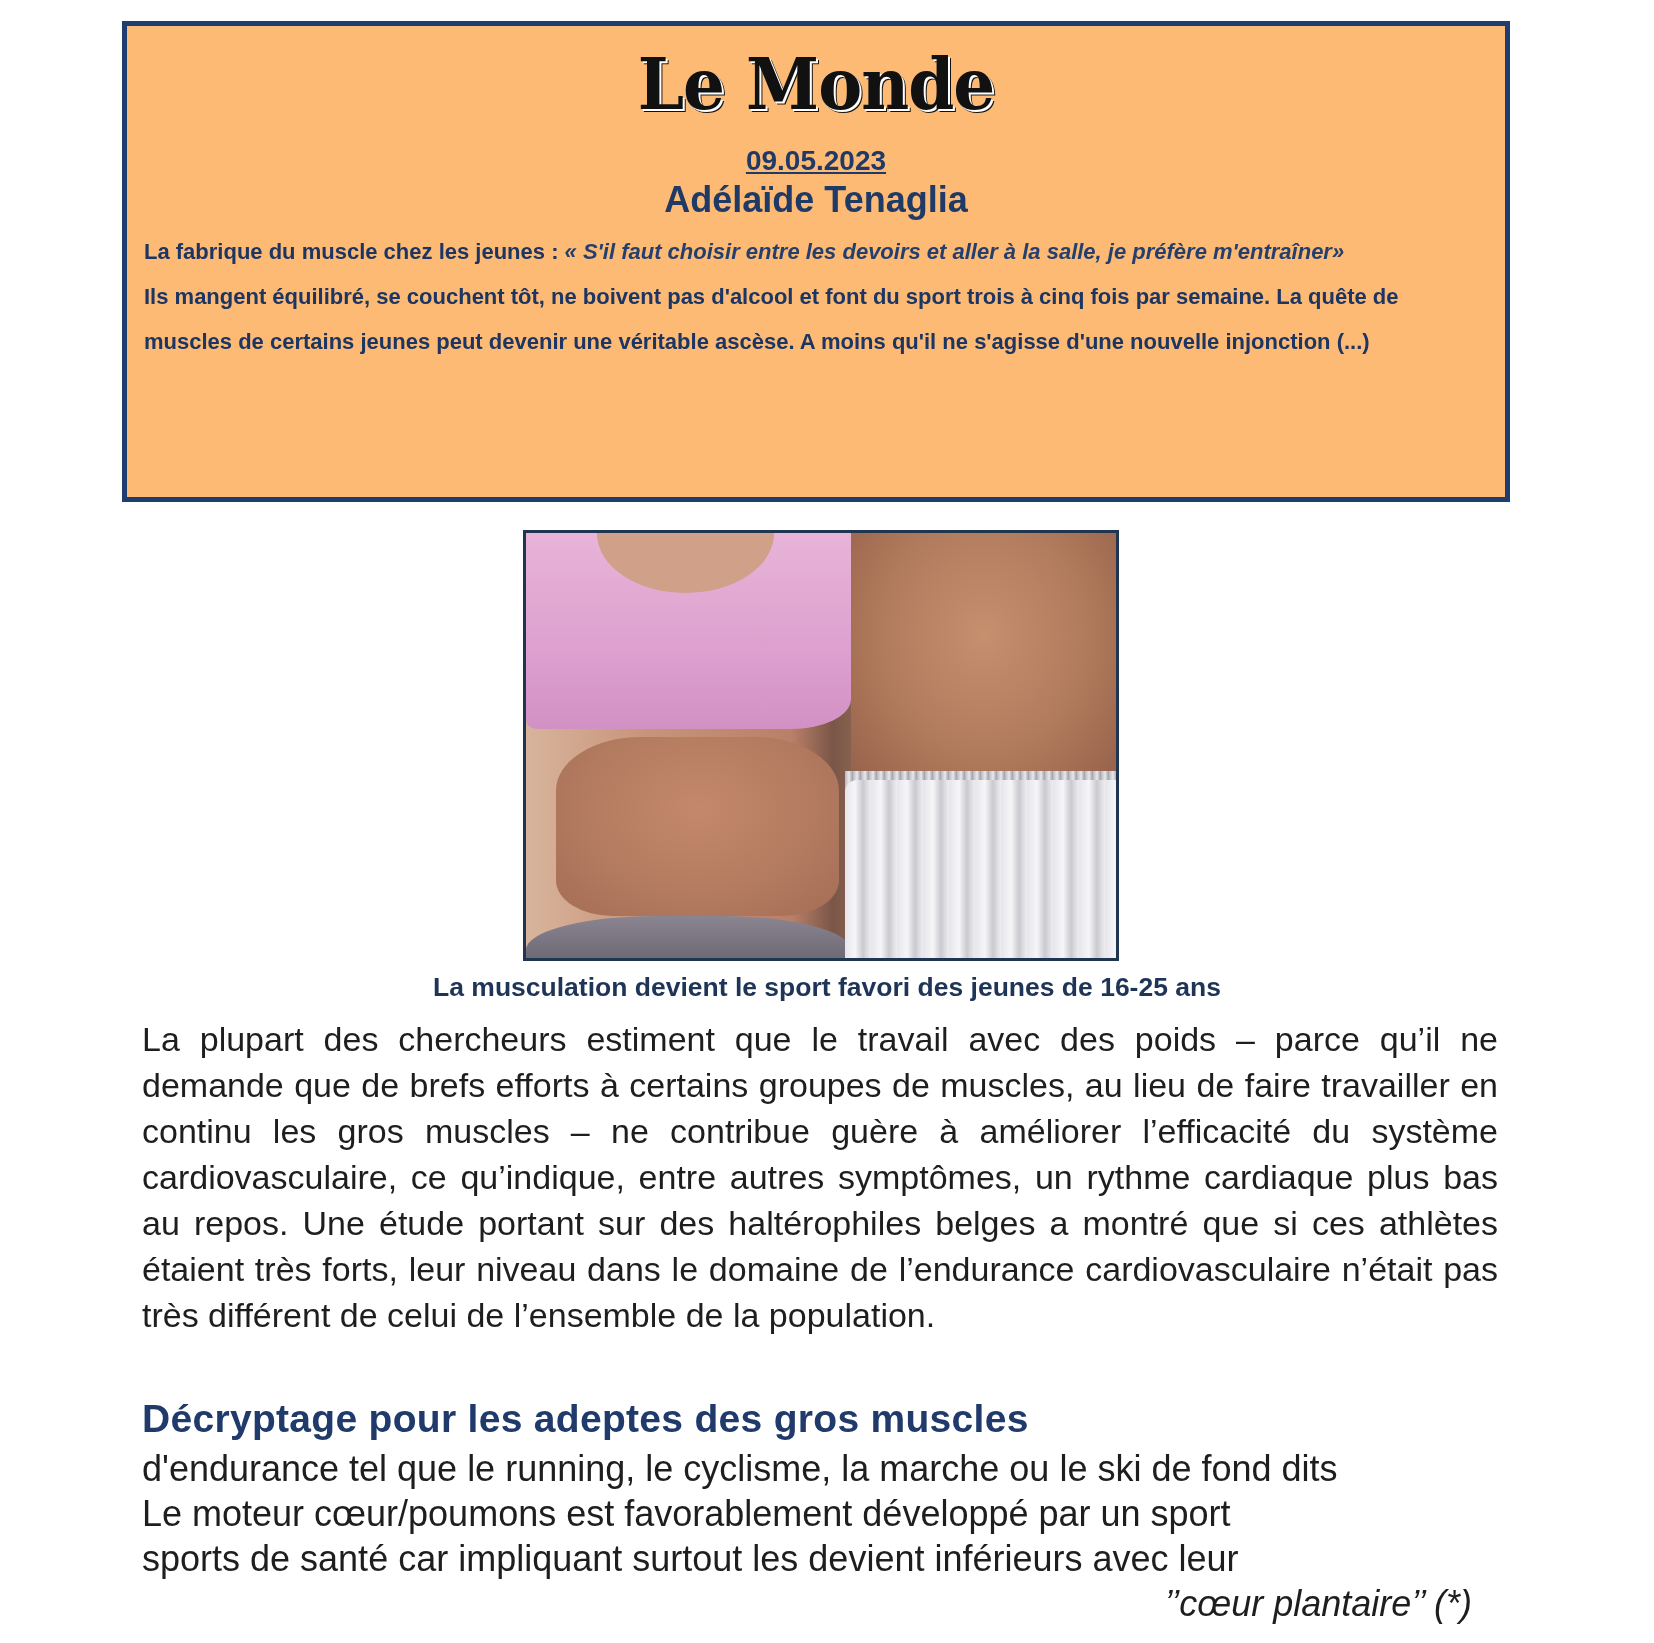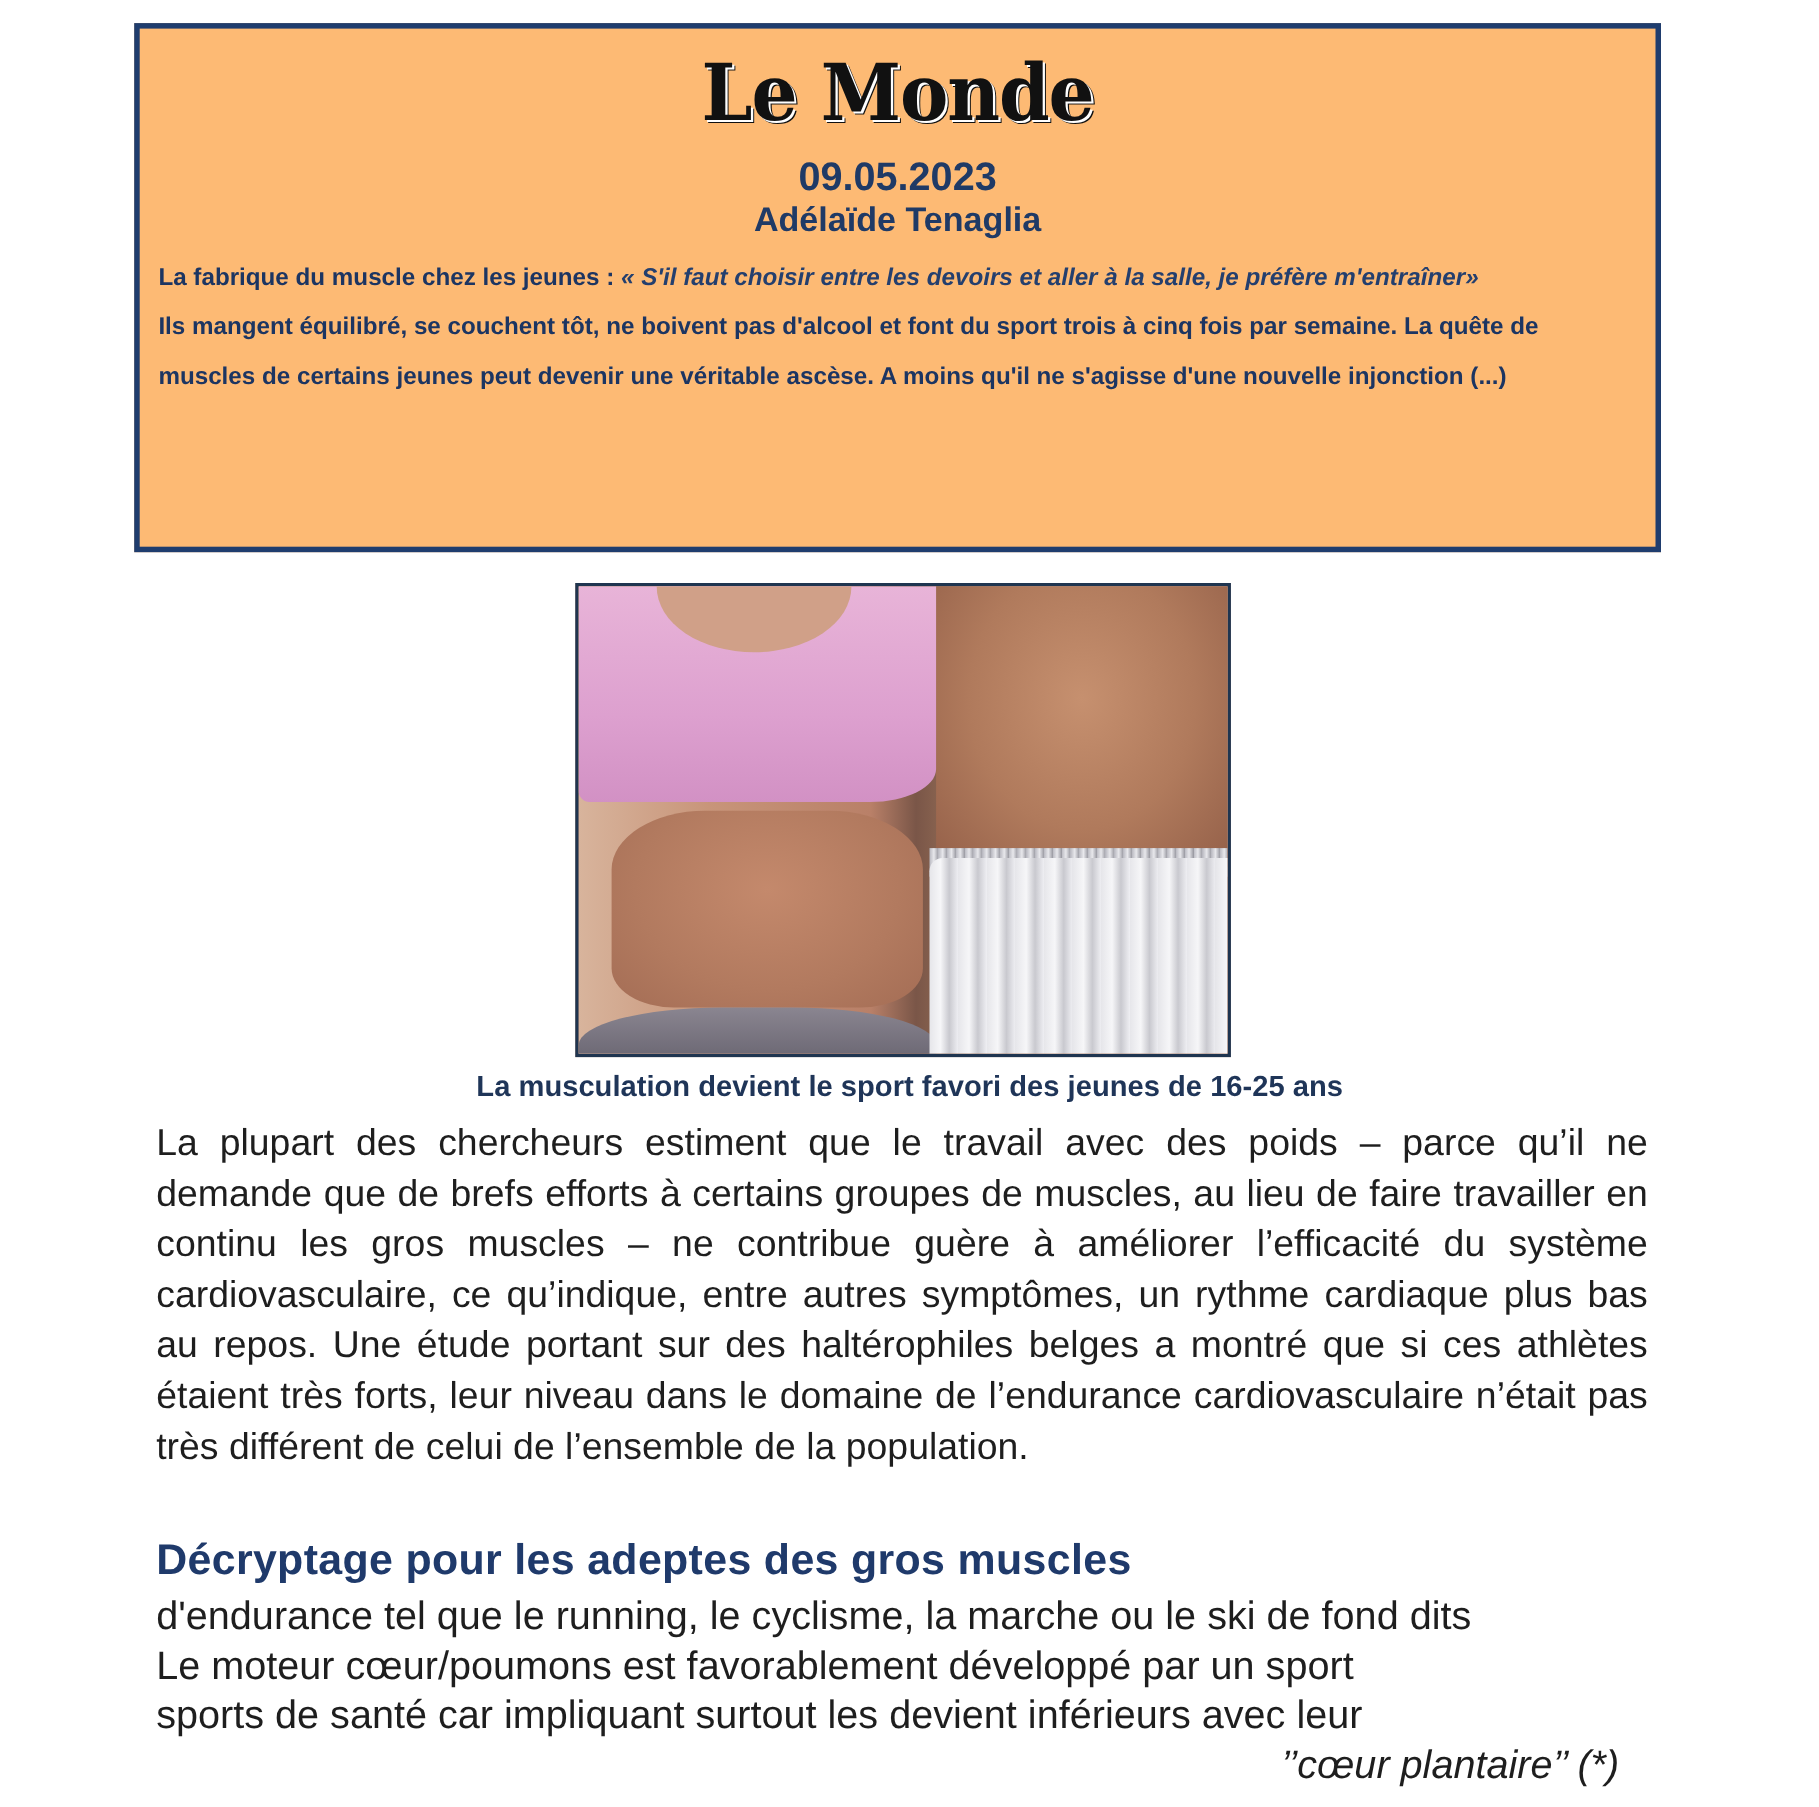--- a/index.html
+++ b/index.html
@@ -37,31 +37,32 @@
       color: #111111;
       line-height: 80px;
       text-shadow: 2px 2px 0 #ffffff, 3px 3px 0 #111111;
       transform: scaleY(1.08);
     }
     .date {
       position: absolute;
       left: 0; right: 0;
       top: 118px;
       text-align: center;
-      font-size: 36px;
+      font-size: 28px;
       font-weight: bold;
       color: #1f3a66;
       line-height: 34px;
+      text-decoration: underline;
     }
     .author {
       position: absolute;
       left: 0; right: 0;
       top: 156px;
       text-align: center;
-      font-size: 31px;
+      font-size: 36px;
       font-weight: bold;
       color: #1f3a66;
       line-height: 36px;
     }
     .lead {
       position: absolute;
       left: 17px;
       top: 203px;
       width: 1340px;
       font-size: 22px;

